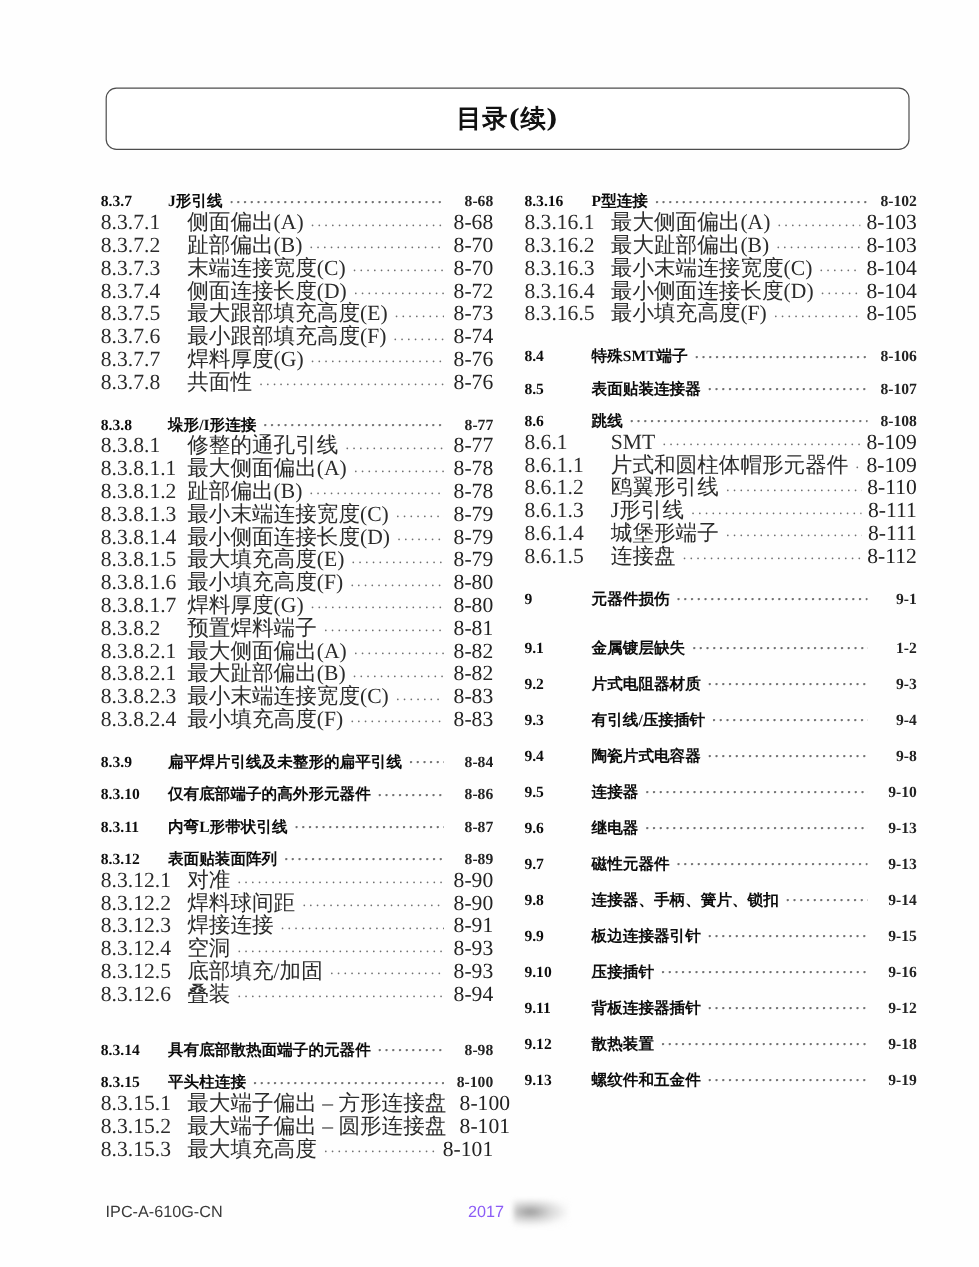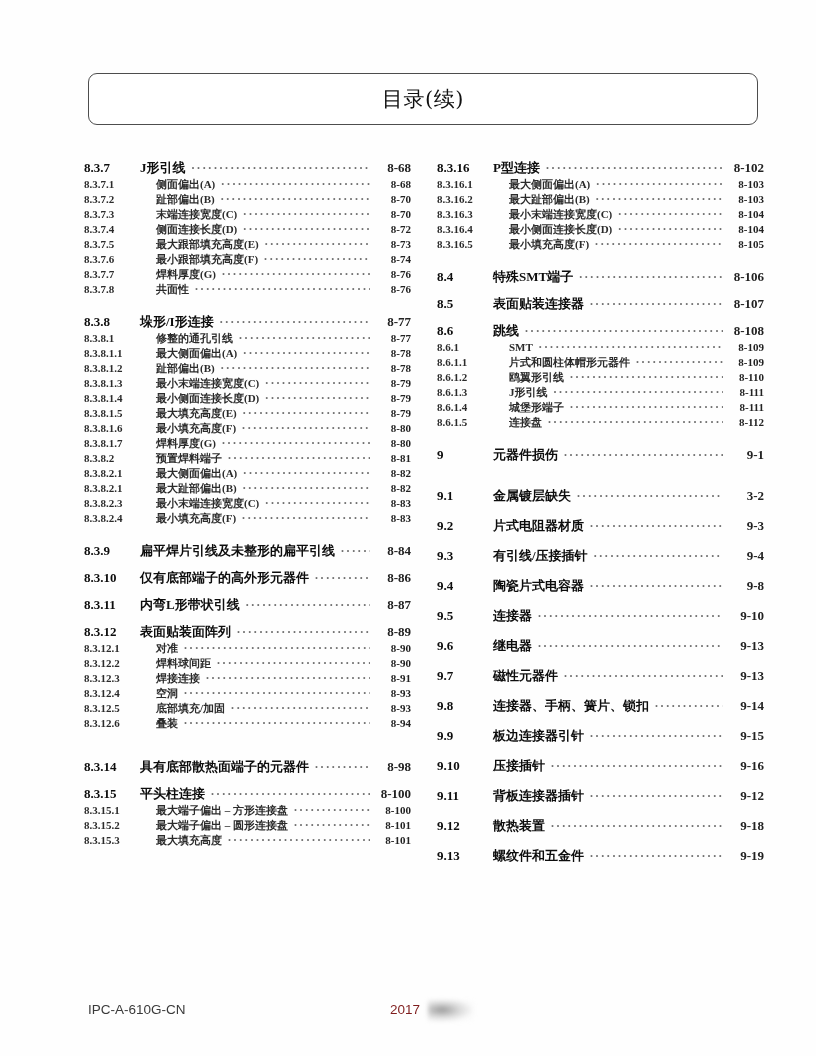--- a/index.html
+++ b/index.html
@@ -32,21 +32,21 @@
     border: 1.6px solid #4d4d4d;
     border-radius: 9px;
     box-sizing: border-box;
     display: flex;
     align-items: center;
     justify-content: center;
     background: #ffffff;
   }
   .header-title {
     font-size: 21px;
-    font-weight: normal;
+    font-weight: bold;
     letter-spacing: 0.5px;
     color: #111111;
     font-family: "DejaVu Serif", "Liberation Serif", serif;
   }
 
   
   .columns {
     position: absolute;
     left: 84px;
     top: 136px;
@@ -69,22 +69,22 @@
     line-height: 1.0;
   }
   .entry.lvl1 {
     font-weight: bold;
     font-size: 13px;
     margin-top: 0;
     margin-bottom: 2px;
     color: #0d0d0d;
   }
   .entry.lvl2 {
-    font-weight: bold;
-    font-size: 11px;
+    font-weight: normal;
+    font-size: 18px;
     color: #2b2b2b;
     margin-bottom: 1px;
   }
 
   .num {
     flex: 0 0 auto;
     white-space: nowrap;
     font-family: "Liberation Serif", "DejaVu Serif", serif;
   }
   .entry.lvl1 .num { width: 56px; }
@@ -148,21 +148,21 @@
     font-family: "Liberation Sans", sans-serif;
     font-size: 13.5px;
     color: #3a3a3a;
   }
   .footer-center {
     position: absolute;
     left: 390px;
     top: 2px;
     font-family: "Liberation Sans", sans-serif;
     font-size: 13.5px;
-    color: #7f1d1d;
+    color: #8b5cf6;
   }
   .smudge {
     position: absolute;
     left: 428px;
     top: 1000px;
     width: 46px;
     height: 22px;
     background: radial-gradient(ellipse at 30% 45%, rgba(70,70,70,0.55) 0%, rgba(120,120,120,0.28) 38%, rgba(200,200,200,0.06) 70%, rgba(255,255,255,0) 100%);
     filter: blur(2.2px);
     pointer-events: none;
@@ -515,21 +515,21 @@
           <span class="num">9</span>
           <span class="lbl">元器件损伤</span>
           <span class="leader"></span>
           <span class="pg">9-1</span>
         </div>
         <div class="gap-md"></div>
         <div class="entry lvl1 airy">
           <span class="num">9.1</span>
           <span class="lbl">金属镀层缺失</span>
           <span class="leader"></span>
-          <span class="pg">3-2</span>
+          <span class="pg">1-2</span>
         </div>
         <div class="entry lvl1 airy">
           <span class="num">9.2</span>
           <span class="lbl">片式电阻器材质</span>
           <span class="leader"></span>
           <span class="pg">9-3</span>
         </div>
         <div class="entry lvl1 airy">
           <span class="num">9.3</span>
           <span class="lbl">有引线/压接插针</span>

